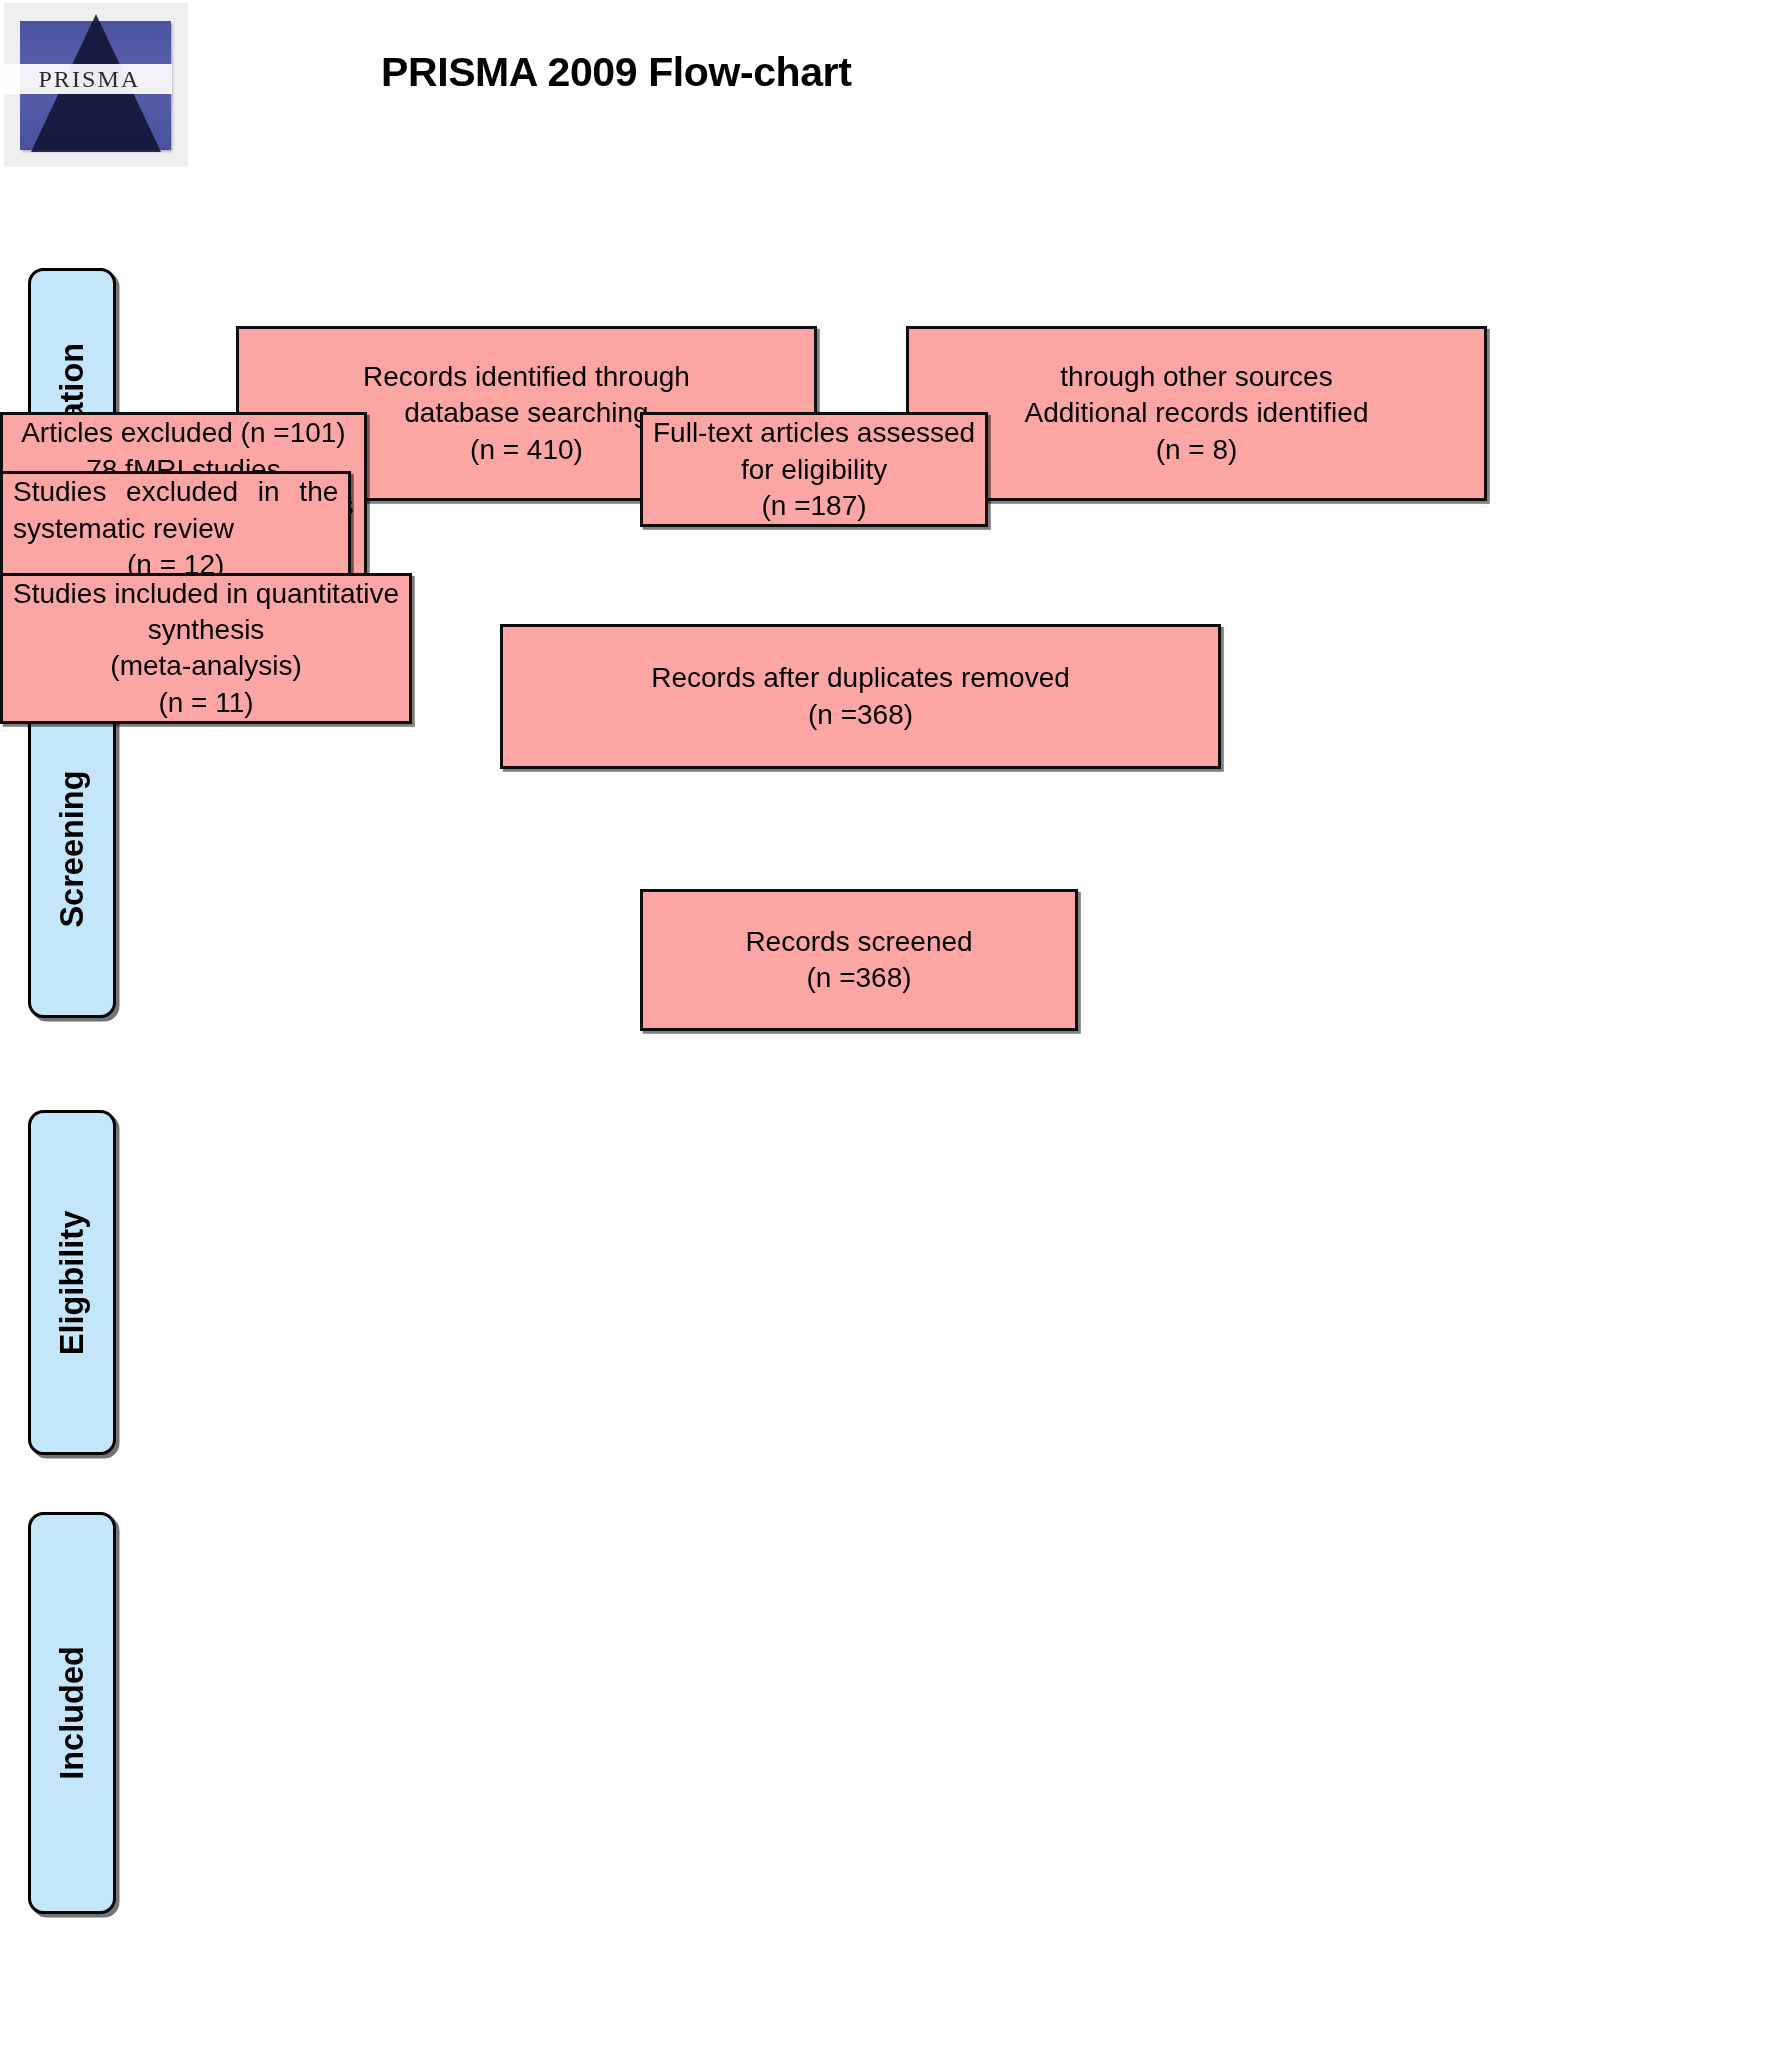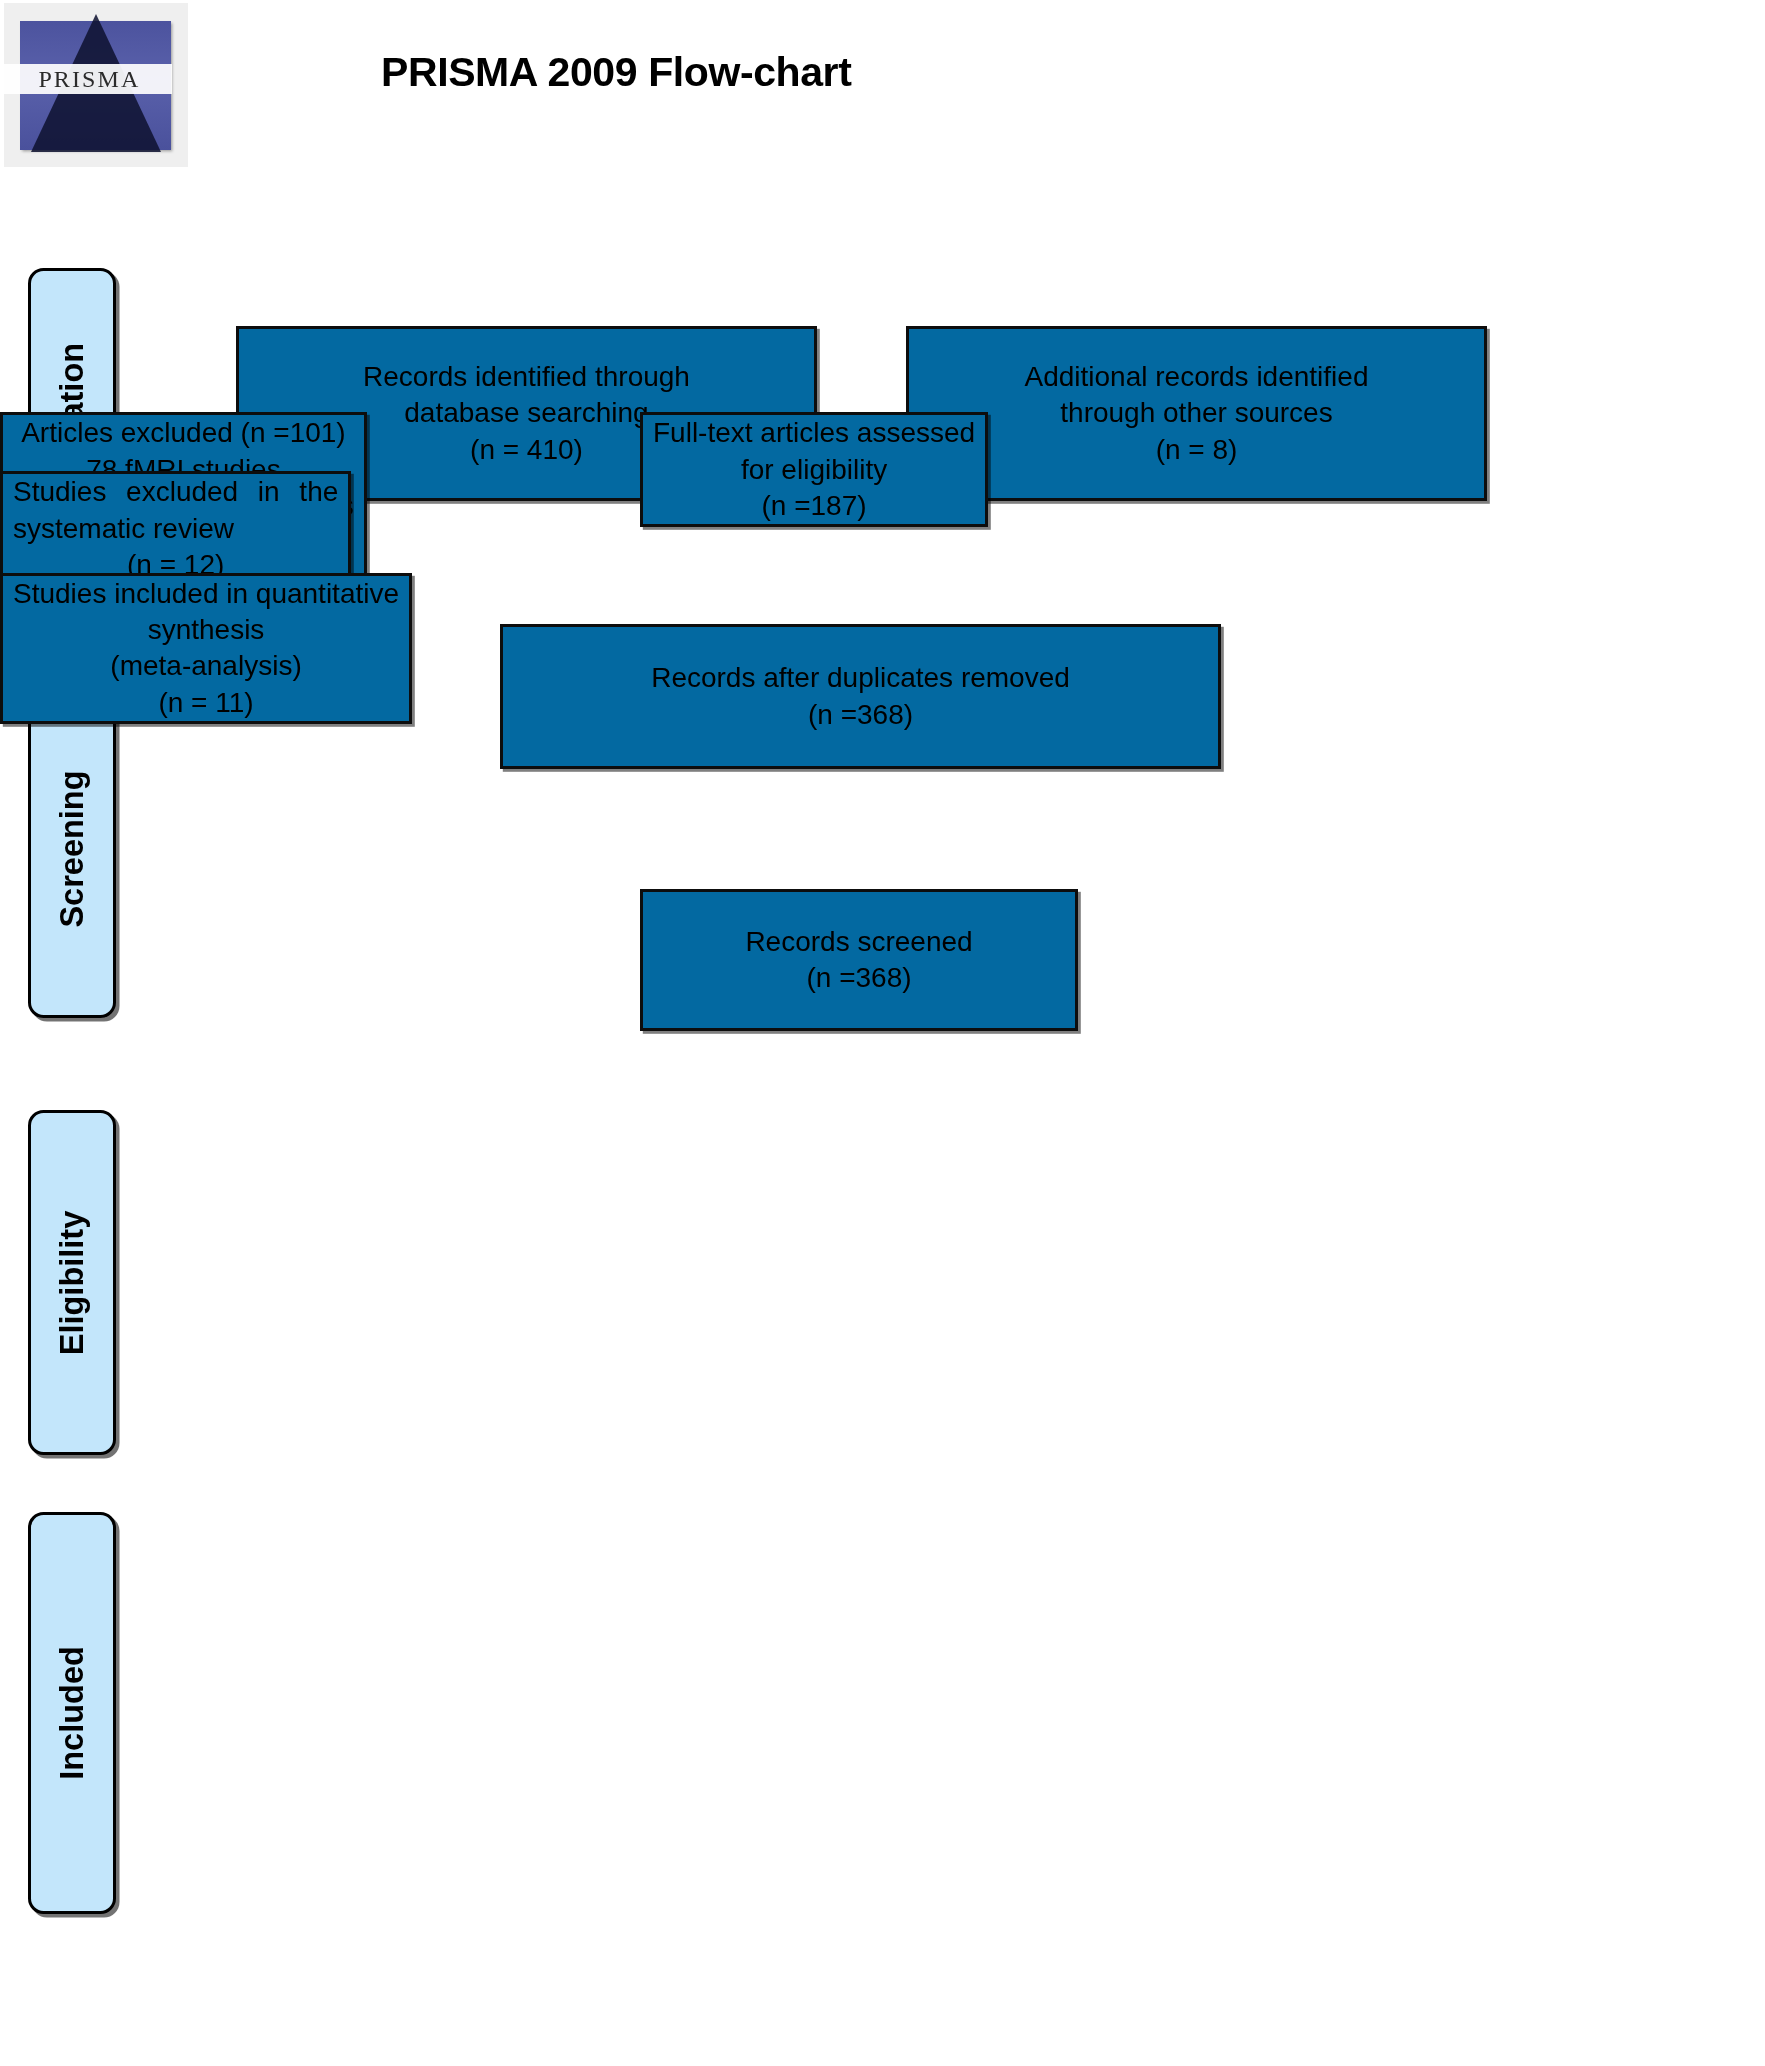--- a/index.html
+++ b/index.html
@@ -65,21 +65,21 @@
   }
   #stage-identification{top:268px;height:346px;}
   #stage-screening{top:680px;height:332px;}
   #stage-eligibility{top:1110px;height:339px;}
   #stage-included{top:1512px;height:396px;}
 
   
   .box{
     position:absolute;
     border:3.5px solid #0d0d0d;
-    background:#0369a1;
+    background:#fca5a5;
     box-sizing:border-box;
     display:flex;
     align-items:center;
     justify-content:flex-start;
     box-shadow:2.8px 2.8px 0 rgba(0,0,0,0.5);
   }
   .box .txt{
     width:100%;
     text-align:center;
     font-size:28px;
@@ -159,22 +159,22 @@
 
   <div class="box" id="box-db-search">
     <div class="txt">
         <div>Records identified through</div>
         <div>database searching</div>
         <div>(n = 410)</div>
       </div>
   </div>
   <div class="box" id="box-other-sources">
     <div class="txt">
+        <div>through other sources</div>
         <div>Additional records identified</div>
-        <div>through other sources</div>
         <div>(n = 8)</div>
       </div>
   </div>
 
   <div class="ln vline" style="left:561px;top:502px;width:4.2px;height:94px;"></div>
   <div class="arrow-down" style="left:545px;top:594px;"></div>
 
   <div class="ln vline" style="left:1158px;top:502px;width:4.2px;height:94px;"></div>
   <div class="arrow-down" style="left:1142px;top:594px;"></div>
 

